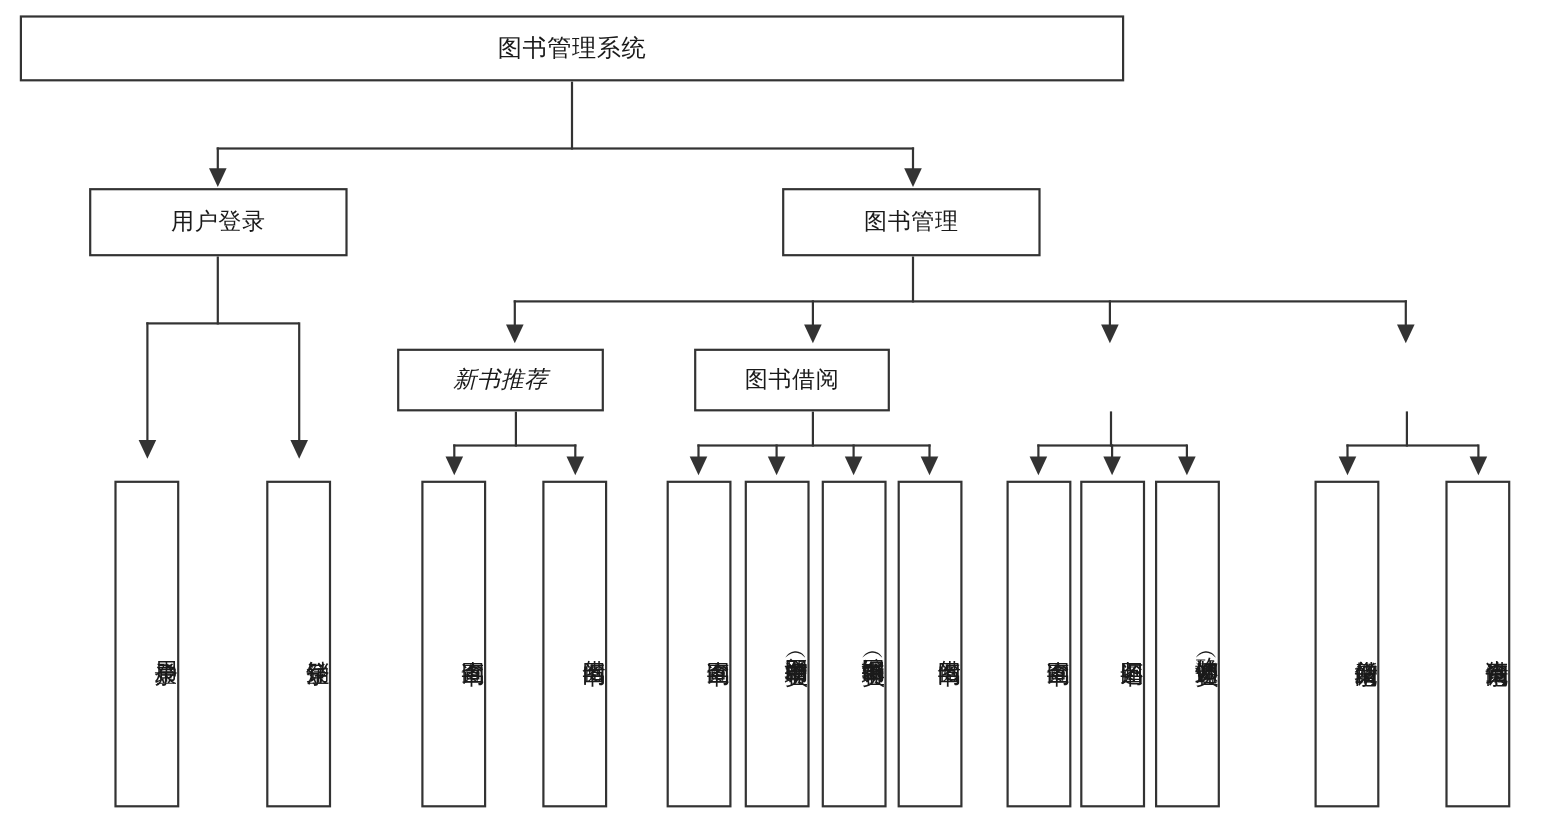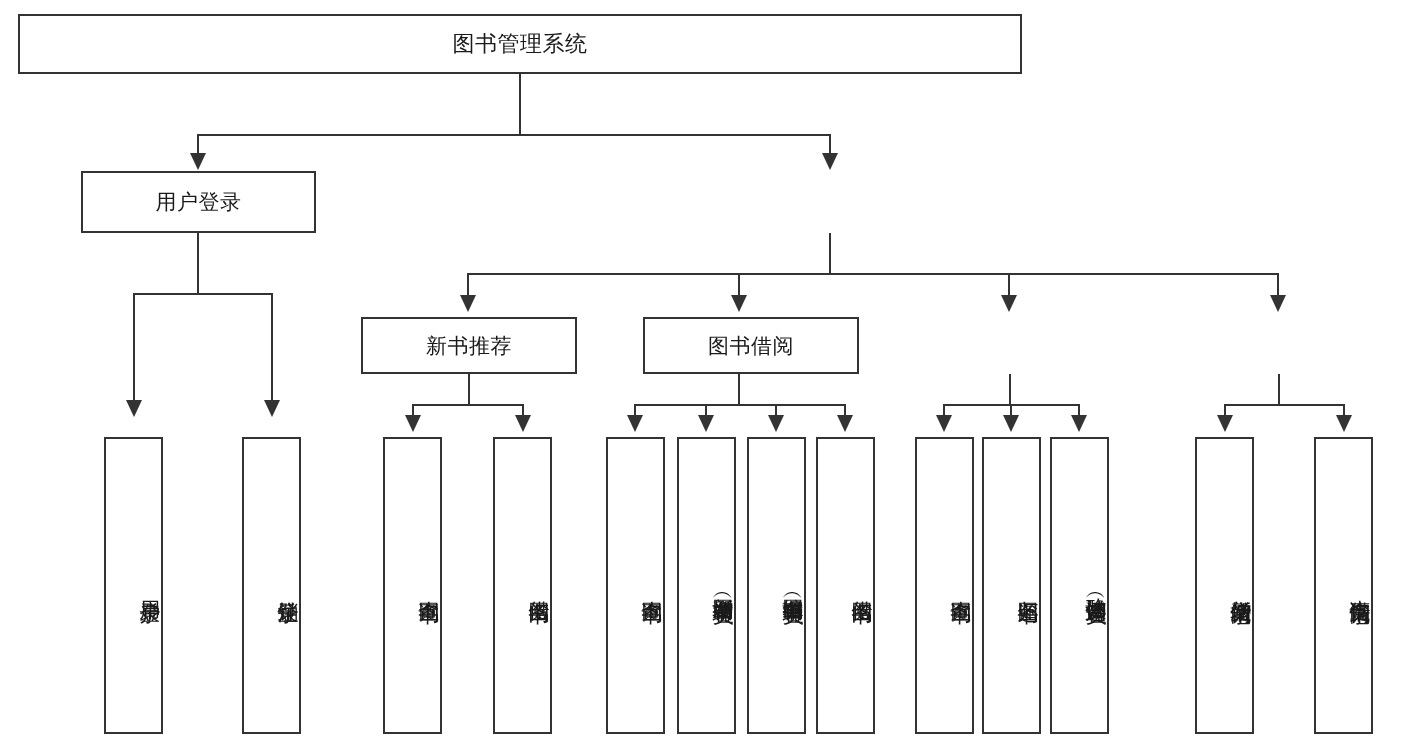--- a/index.html
+++ b/index.html
@@ -152,25 +152,28 @@
   <div class="ln v" style="left:1343px; top:404px; height:16px;"></div>
   <div class="arrow" style="left:1336px; top:415px;"></div>
 
   <div class="node horiz root" style="left:18px; top:14px; width:1004px; height:60px;">
     <span class="txt">图书管理系统</span>
   </div>
 
   <div class="node horiz" style="left:81px; top:171px; width:235px; height:62px;">
     <span class="txt">用户登录</span>
   </div>
-
-  <div class="node horiz" style="left:361px; top:317px; width:216px; height:57px;">
+  <div class="node horiz" style="left:711px; top:171px; width:235px; height:62px;">
+    <span class="txt">图书管理</span>
+  </div>
+
+  <div class="node horiz" style="left:361px; top:317px; width:188px; height:57px;font-style:italic;">
     <span class="txt">新书推荐</span>
   </div>
-  <div class="node horiz" style="left:631px; top:317px; width:216px; height:57px;margin-left:12px;">
+  <div class="node horiz" style="left:631px; top:317px; width:178px; height:57px;">
     <span class="txt">图书借阅</span>
   </div>
 
   <div class="node vert" style="left:104px; top:437px; width:59px; height:297px;">
     <span class="txt">用户登录</span>
   </div>
   <div class="node vert" style="left:242px; top:437px; width:59px; height:297px;">
     <span class="txt">注销登录</span>
   </div>
 

